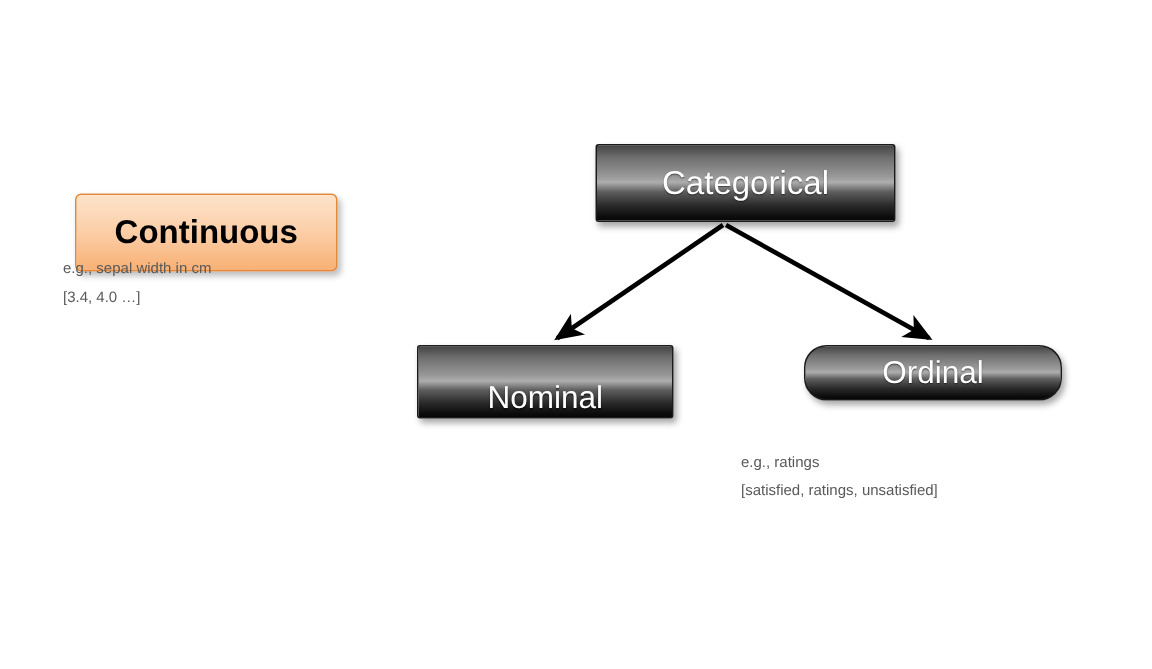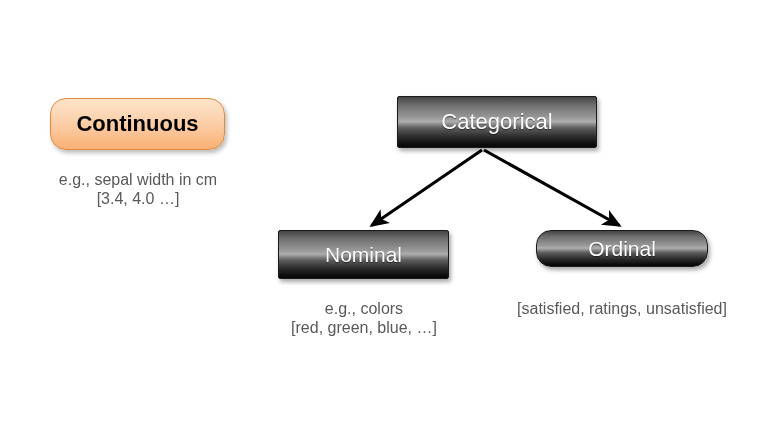--- a/index.html
+++ b/index.html
@@ -57,60 +57,61 @@
         #0c0c0c 95%,
         #070707 100%);
     box-shadow: 2px 3px 4px rgba(0,0,0,0.34);
     text-shadow: 0 1px 1px rgba(0,0,0,0.55);
   }
 
   
   .node.orange {
     color: #000000;
     border: 1px solid #e2893d;
-    border-radius: 16px;
+    border-radius: 4px;
     background: linear-gradient(to bottom,
         #fde3ca 0%,
         #fcd7b6 30%,
         #fbc79c 62%,
         #f9b77f 88%,
         #f8b177 100%);
     box-shadow: 2px 3px 4px rgba(0,0,0,0.26);
+    margin-top: 31px;
   }
 
   #node-continuous {
     left: 50px;  top: 98px;
     width: 175px; height: 52px;
     font-size: 22px;
     font-weight: bold;
   }
   #node-categorical {
     left: 397px; top: 96px;
     width: 200px; height: 52px;
     font-size: 22px;
   }
   #node-nominal {
     left: 278px; top: 230px;
     width: 171px; height: 49px;
     font-size: 21px;
+    align-items: flex-end;
   }
   #node-ordinal {
     left: 536px; top: 230px;
     width: 172px; height: 37px;
     font-size: 21px;
     border-radius: 15px;
   }
 
   
   .caption {
     position: absolute;
     color: #595959;
-    font-size: 16px;
+    font-size: 10px;
     line-height: 19px;
-    text-align: center;
   }
   .caption .line { display: block; white-space: nowrap; }
 
   #caption-continuous { left: 42px;  top: 170px; width: 192px; }
   #caption-nominal    { left: 272px; top: 299px; width: 184px; }
   #caption-ordinal    { left: 494px; top: 299px; width: 256px; }
 </style>
 </head>
 <body>
 
@@ -140,22 +141,19 @@
 
   <div class="node dark" id="node-ordinal">
     <span>Ordinal</span>
   </div>
 
   <div class="caption" id="caption-continuous">
     <span class="line">e.g., sepal width in cm</span>
     <span class="line">[3.4, 4.0 …]</span>
   </div>
 
-  <div class="caption" id="caption-nominal">
-    <span class="line">e.g., colors</span>
-    <span class="line">[red, green, blue, …]</span>
-  </div>
 
   <div class="caption" id="caption-ordinal">
+    <span class="line">e.g., ratings</span>
     <span class="line">[satisfied, ratings, unsatisfied]</span>
   </div>
 
 </div>
 
 </body></html>

